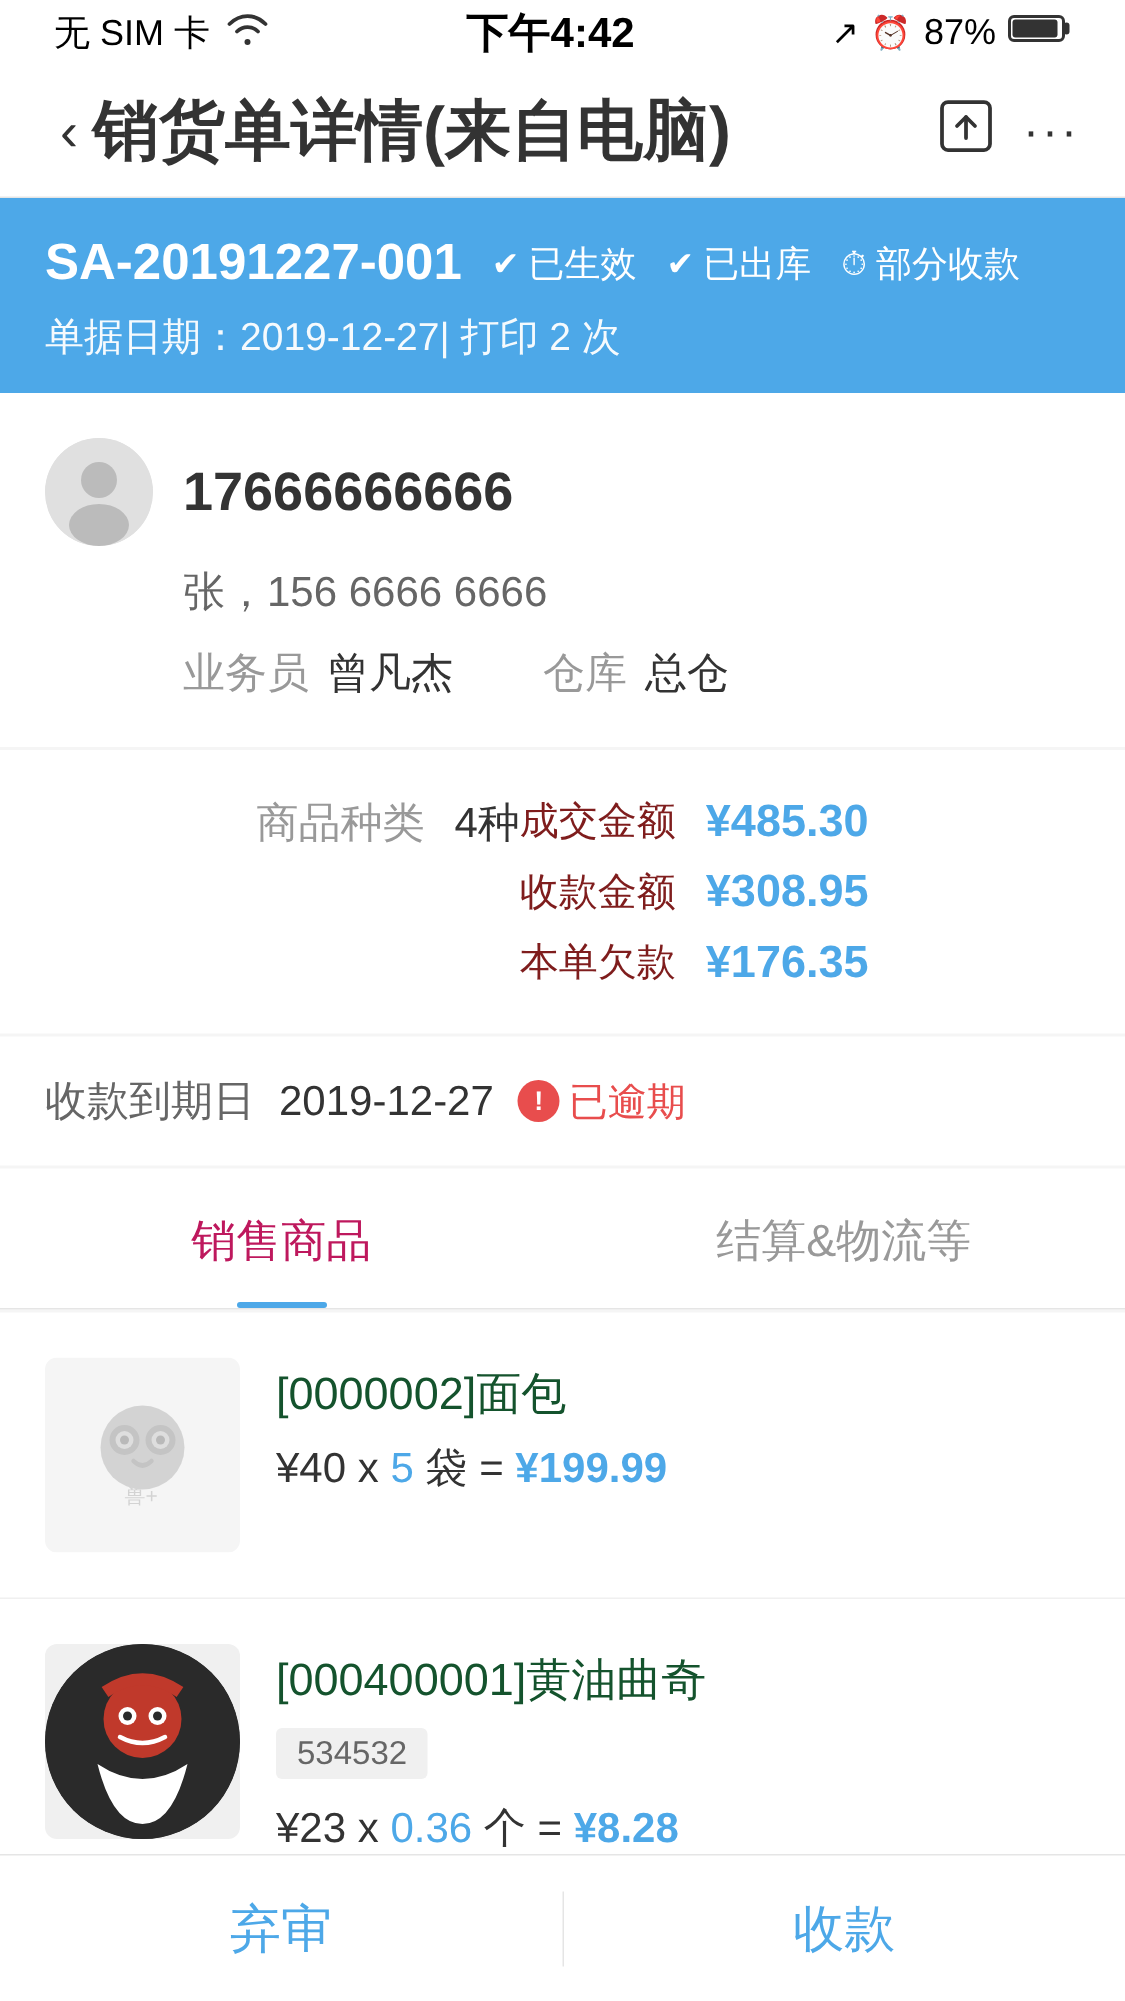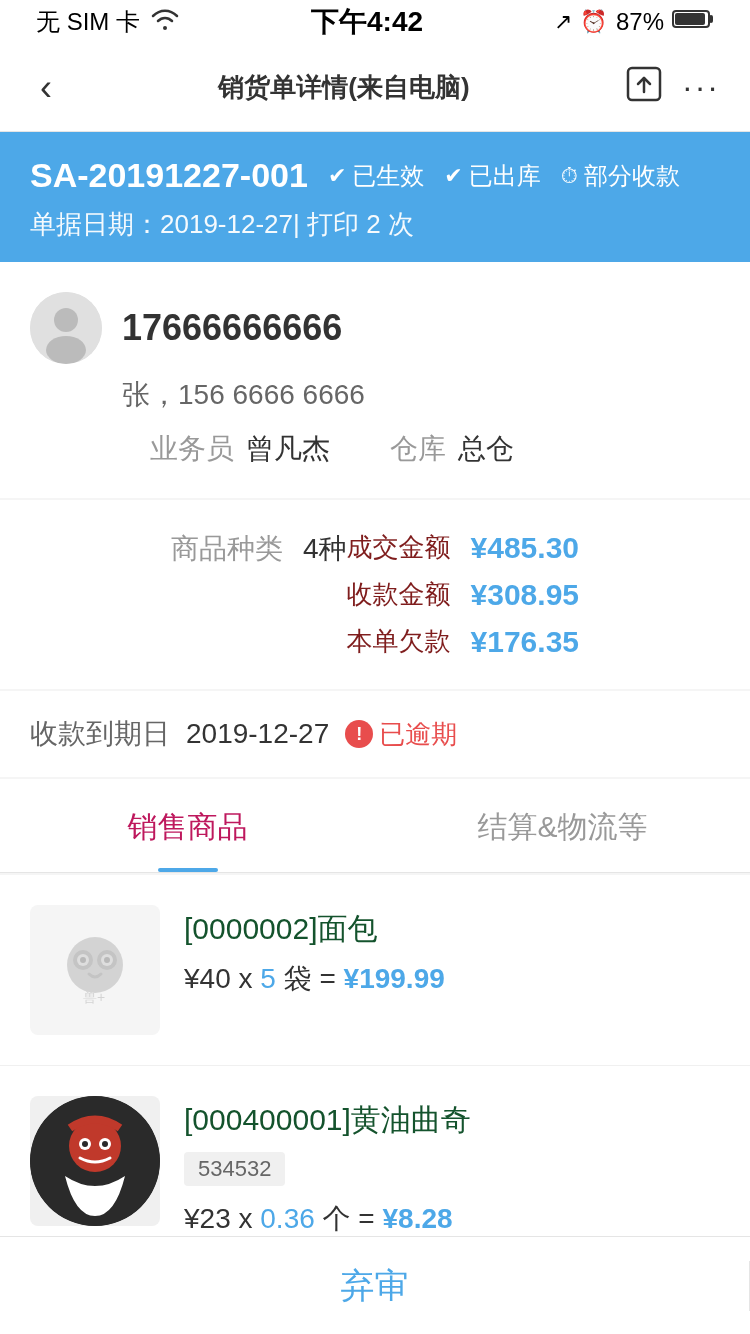--- a/index.html
+++ b/index.html
@@ -39,22 +39,22 @@
       position: relative;
     }
     .nav-back {
       font-size: 36px;
       color: #333;
       cursor: pointer;
       padding: 10px;
     }
     .nav-title {
       flex: 1;
-      text-align: center;
-      font-size: 26px;
+      text-align: left;
+      font-size: 44px;
       font-weight: 600;
       color: #333;
     }
     .nav-actions {
       display: flex;
       align-items: center;
       gap: 20px;
     }
     .nav-share, .nav-more {
       font-size: 32px;
@@ -121,21 +121,21 @@
     .customer-contact {
       font-size: 28px;
       color: #666;
       margin-left: 92px;
       margin-bottom: 16px;
     }
     .customer-meta {
       display: flex;
       align-items: center;
       gap: 60px;
-      margin-left: 120px;
+      margin-left: 92px;
     }
     .meta-item {
       display: flex;
       align-items: center;
       gap: 12px;
       font-size: 28px;
     }
     .meta-label { color: #999; }
     .meta-value { color: #333; font-weight: 500; }
 
@@ -529,13 +529,14 @@
     </div>
   </div>
 
 </div>
 
 <div class="bottom-placeholder"></div>
 
 <div class="bottom-bar">
   <div class="bottom-btn">弃审</div>
   <div class="bottom-divider"></div>
+  <div class="bottom-btn">收款</div>
 </div>
 
 </body></html>

